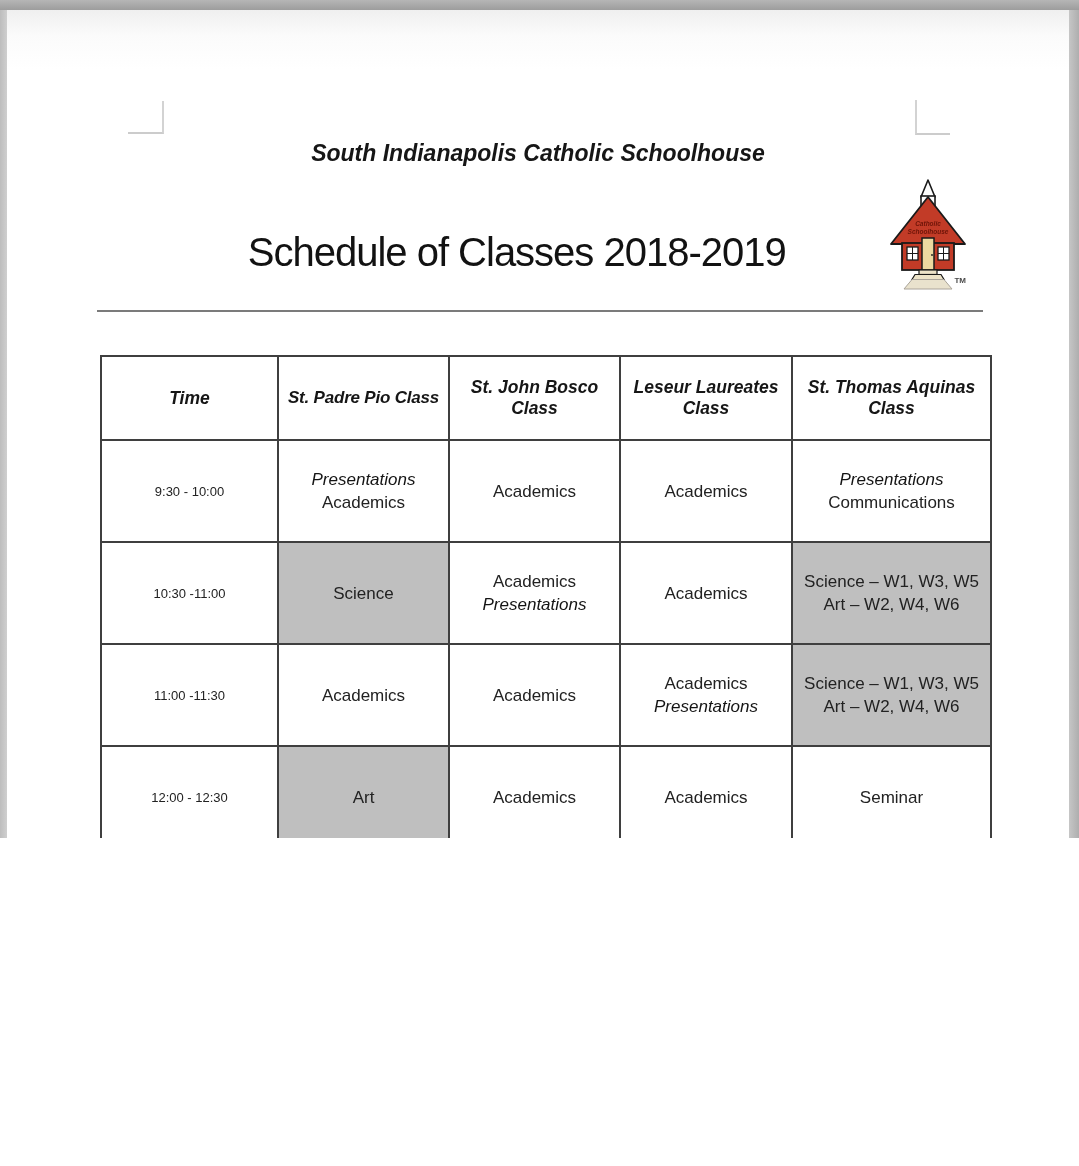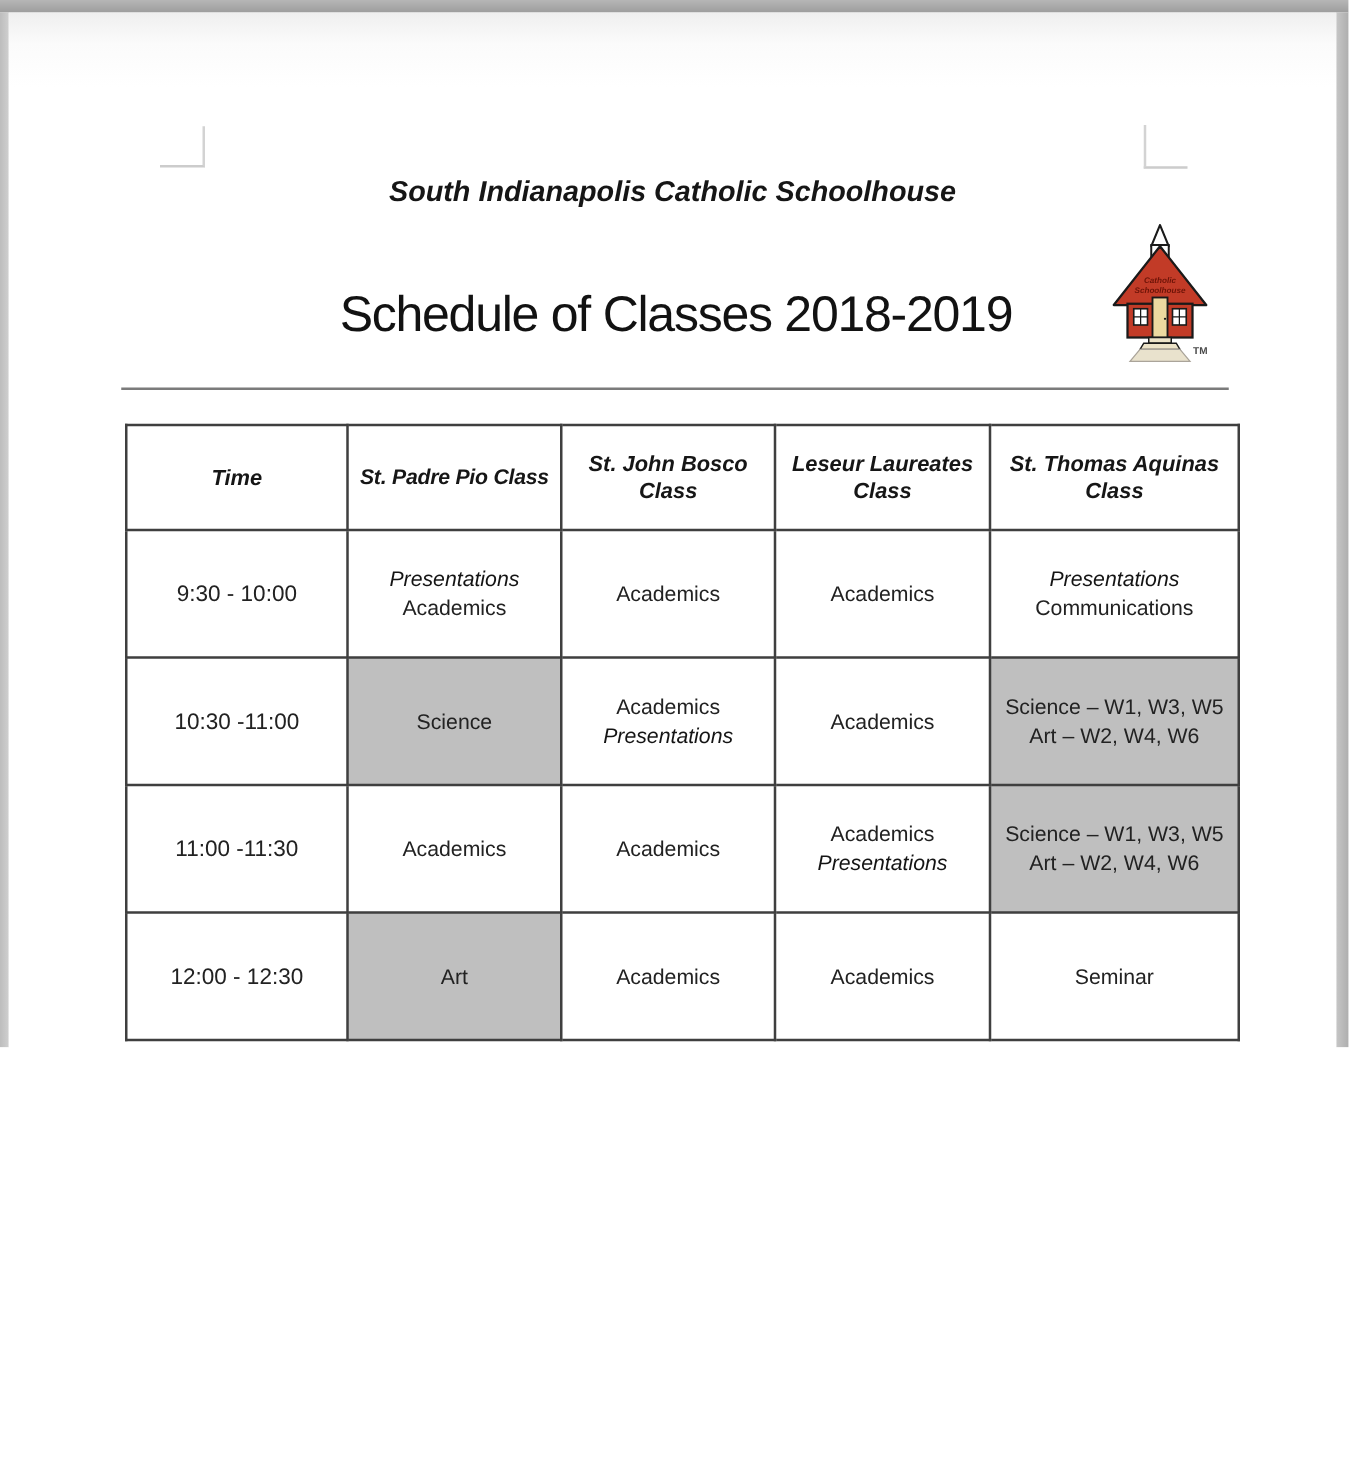--- a/index.html
+++ b/index.html
@@ -22,39 +22,39 @@
   .crop-mark.tl { left:121px; top:91px; width:36px; height:33px;
                   border-right:2px solid #d3d3d3; border-bottom:2px solid #cccccc; }
   .crop-mark.tr { left:908px; top:90px; width:35px; height:35px;
                   border-left:2px solid #d3d3d3; border-bottom:2px solid #cccccc; }
 
   .org-title { position:absolute; top:130px; left:0; width:100%;
                text-align:center; font-size:23px; font-weight:bold; font-style:italic;
                color:#161616; }
   .doc-title { position:absolute; top:220px; left:0; width:96%;
                text-align:center; font-size:40px; letter-spacing:-1px; font-weight:400;
-               color:#121212;margin-left:24px; }
+               color:#121212; }
 
   .logo { position:absolute; left:881px; top:167px; width:82px; height:118px; }
 
   .rule { position:absolute; left:90px; top:300px; width:886px; height:2px;
           background:#7b7b7b; }
 
-  table.schedule { position:absolute; left:93px; top:329px; width:890px;
+  table.schedule { position:absolute; left:93px; top:345px; width:890px;
                    border-collapse:collapse; table-layout:fixed;border-radius:29px; }
   .schedule th, .schedule td { border:2px solid var(--border-color,#3f3f3f);
                    text-align:center; vertical-align:middle; padding:2px; }
   .schedule thead th { height:84px; font-weight:bold; font-style:italic;
                    font-size:17.5px; color:#161616; }
   .schedule thead th.nowrap { white-space:nowrap; font-size:17px; letter-spacing:-0.2px;margin-top:30px; }
   .schedule tbody td { height:102px; font-size:17px; color:#222222; }
   .schedule td.gray { background:var(--cell-gray,#bfbfbf); }
   .schedule .line { line-height:23px; }
   .schedule .line.emph { font-weight:normal; font-style:italic; color:#141414; }
-  .schedule td.time-cell { font-size:18px; }
+  .schedule td.time-cell { font-size:13px; }
 </style>
 </head>
 <body>
 
 <div class="screen">
   <div class="top-bar"></div>
   <div class="left-strip"></div>
   <div class="right-strip"></div>
 
   <div class="page">

